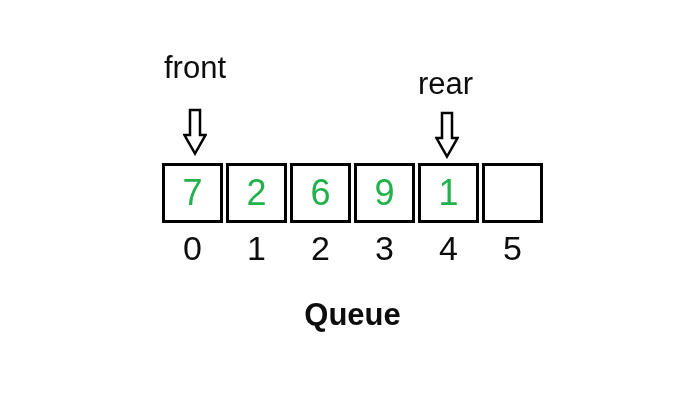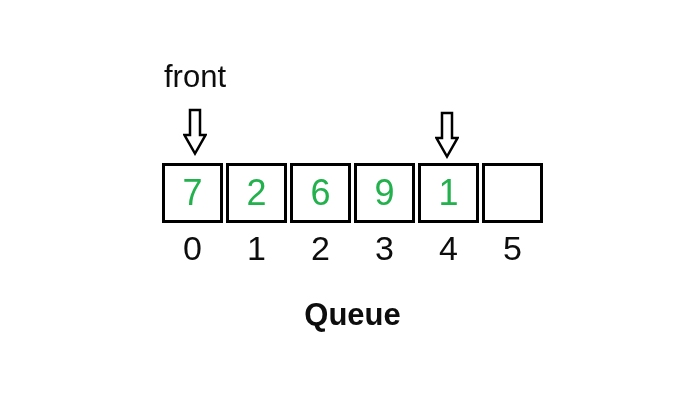--- a/index.html
+++ b/index.html
@@ -12,21 +12,21 @@
     color: #000000;
     overflow: hidden;
   }
   .pointer-label {
     position: absolute;
     font-size: 31px;
     line-height: 1;
     color: #0d0d0d;
     white-space: nowrap;
   }
-  .front-label { left: 164px; top: 61px; }
+  .front-label { left: 164px; top: 52px; }
   .rear-label  { left: 418px; top: 68px; }
   .arrow {
     position: absolute;
     width: 24px;
     height: 48px;
   }
   .front-arrow { left: 183px; top: 108px; }
   .rear-arrow  { left: 435px; top: 111px; }
   .cells-row {
     position: absolute;
@@ -73,20 +73,21 @@
     font-weight: bold;
   }
 </style>
 </head>
 <body>
 
 <div class="diagram">
 
   <span class="pointer-label front-label">front</span>
 
+  <span class="pointer-label rear-label">rear</span>
 
   <svg class="arrow front-arrow" viewBox="0 0 24 48" xmlns="http://www.w3.org/2000/svg">
     <polygon points="7,2 17,2 17,27 22.5,27 12,45.5 1.5,27 7,27" fill="#ffffff" stroke="#000000" stroke-width="2.5" stroke-linejoin="miter"></polygon>
   </svg>
 
   <svg class="arrow rear-arrow" viewBox="0 0 24 48" xmlns="http://www.w3.org/2000/svg">
     <polygon points="7,2 17,2 17,27 22.5,27 12,45.5 1.5,27 7,27" fill="#ffffff" stroke="#000000" stroke-width="2.5" stroke-linejoin="miter"></polygon>
   </svg>
 
   <div class="cells-row">

